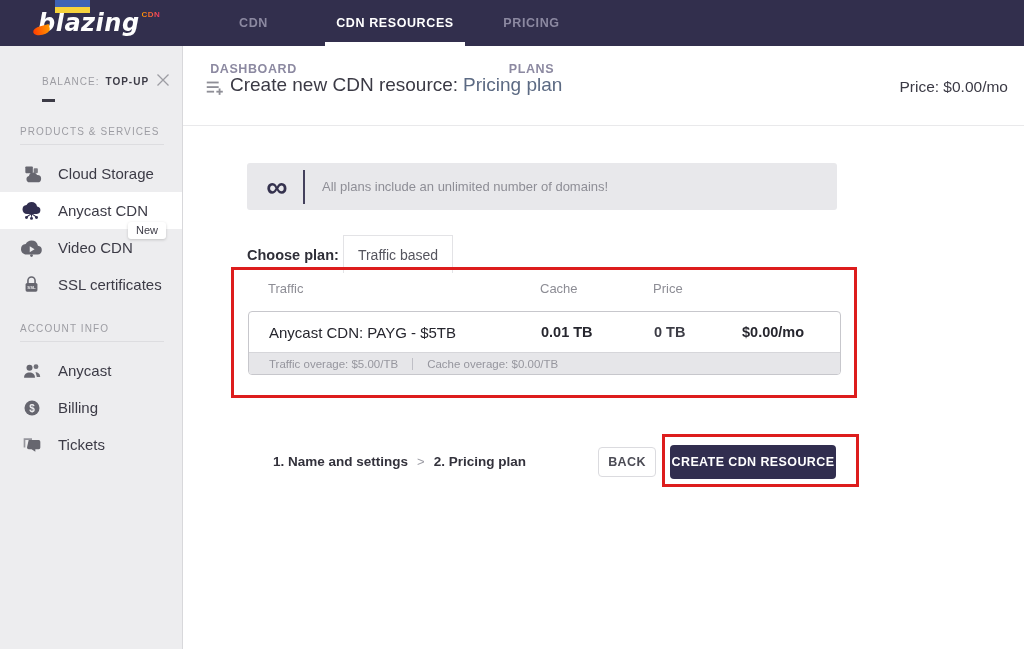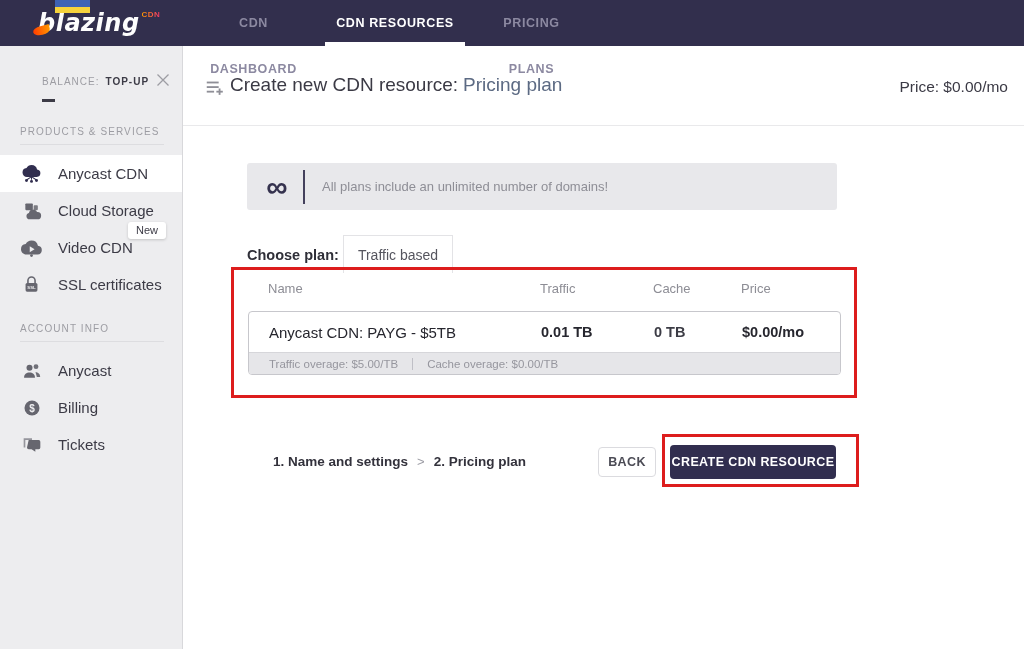--- a/index.html
+++ b/index.html
@@ -131,41 +131,41 @@
             <path d="M2.5 2.5l11 11M13.5 2.5l-11 11" stroke="currentColor" stroke-width="1.3" fill="none"></path>
           </svg>
       </span>
     </div>
     <div class="balance-dash"></div>
 
     <div class="section-label">PRODUCTS &amp; SERVICES</div>
     <div class="side-divider"></div>
 
     <nav>
+      <div class="side-item">
+        <span class="icn">
+          <svg viewBox="0 0 24 24" width="20" height="20" fill="currentColor">
+              <rect x="4" y="3" width="9" height="8" rx="1"></rect>
+              <rect x="14" y="5" width="5" height="6" rx="1" opacity=".85"></rect>
+              <path d="M18.6 13.3h-.4A5.2 5.2 0 008.3 14.5 3.8 3.8 0 009 22h9.6a4.35 4.35 0 000-8.7z"></path>
+            </svg>
+        </span>
+        <span>Cloud Storage</span>
+      </div>
       <div class="side-item active">
         <span class="icn">
           <svg viewBox="0 0 24 24" width="21" height="21">
               <path fill="currentColor" d="M19.35 8.54A7.49 7.49 0 0012 2.5 7.5 7.5 0 005.35 6.54 5.99 5.99 0 000 12.5c0 3.31 2.69 6 6 6h13a5 5 0 00.35-9.96z" transform="scale(0.86) translate(2,0)"></path>
               <path d="M12 15v4M6.8 19.2l4.4-3M17.2 19.2l-4.4-3" stroke="currentColor" stroke-width="1.2" fill="none"></path>
               <circle cx="6.3" cy="20" r="1.7" fill="currentColor"></circle>
               <circle cx="12" cy="21" r="1.7" fill="currentColor"></circle>
               <circle cx="17.7" cy="20" r="1.7" fill="currentColor"></circle>
             </svg>
         </span>
         <span>Anycast CDN</span>
-      </div>
-      <div class="side-item">
-        <span class="icn">
-          <svg viewBox="0 0 24 24" width="20" height="20" fill="currentColor">
-              <rect x="4" y="3" width="9" height="8" rx="1"></rect>
-              <rect x="14" y="5" width="5" height="6" rx="1" opacity=".85"></rect>
-              <path d="M18.6 13.3h-.4A5.2 5.2 0 008.3 14.5 3.8 3.8 0 009 22h9.6a4.35 4.35 0 000-8.7z"></path>
-            </svg>
-        </span>
-        <span>Cloud Storage</span>
       </div>
       <div class="side-item">
         <span class="icn">
           <svg viewBox="0 0 24 24" width="21" height="21">
               <path fill="currentColor" d="M19.35 10.04A7.49 7.49 0 0012 4 7.5 7.5 0 005.35 8.04 5.99 5.99 0 000 14c0 3.31 2.69 6 6 6h13a5 5 0 00.35-9.96z"></path>
               <path d="M10 10.5l5.5 3.5-5.5 3.5z" fill="#ededef"></path>
               <circle cx="12" cy="21.2" r="1.6" fill="currentColor"></circle>
             </svg>
         </span>
         <span>Video CDN</span>
@@ -237,21 +237,20 @@
     <div class="banner">
       <span class="banner-infinity">∞</span>
       <span class="banner-divider"></span>
       <span class="banner-text">All plans include an unlimited number of domains!</span>
     </div>
 
     <div class="choose-label">Choose plan:</div>
     <div class="plan-tab">Traffic based</div>
 
     <div class="plan-table-head">
-      <span>Name</span>
       <span>Traffic</span>
       <span>Cache</span>
       <span>Price</span>
     </div>
 
     <div class="plan-card">
       <div class="plan-main">
         <span class="plan-name">Anycast CDN: PAYG - $5TB</span>
         <span class="plan-traffic">0.01 TB</span>
         <span class="plan-cache">0 TB</span>

